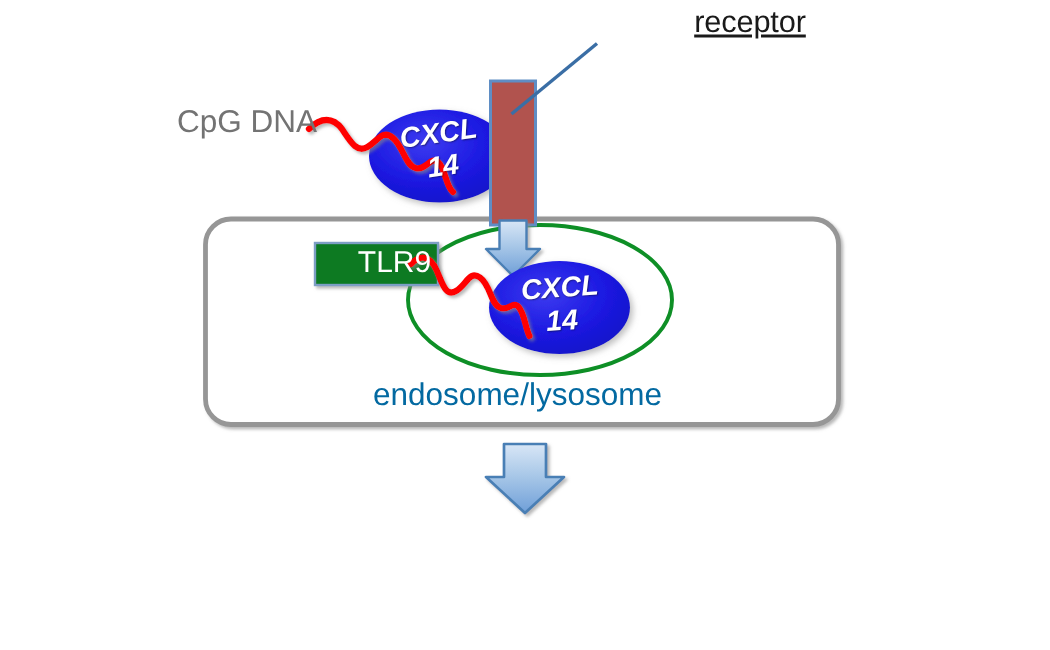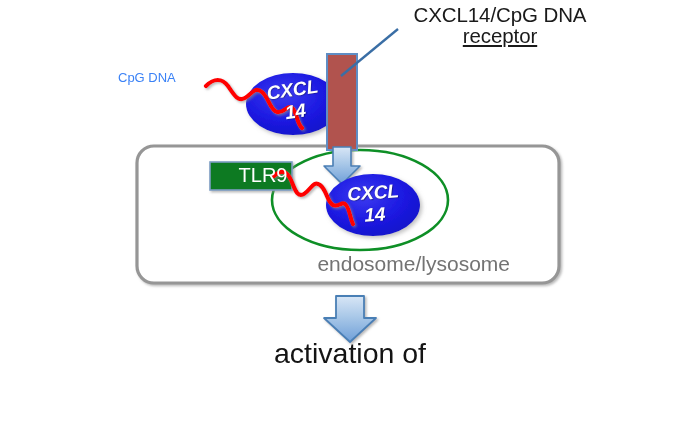--- a/index.html
+++ b/index.html
@@ -38,22 +38,22 @@
     font-size: 20.5px;
     color: #1a1a1a;
     letter-spacing: -0.1px;
   }
   #receptor-label .l1 { display: block; }
   #receptor-label .l2 { display: block; text-decoration: underline; }
   
   #cpg-dna-label {
     left: 118px;
     top: 71px;
-    font-size: 13px;
-    color: #3b82f6;
+    font-size: 21px;
+    color: #737373;
   }
   
   .cxcl-label {
     position: absolute;
     text-align: center;
     color: #ffffff;
     font-weight: bold;
     font-style: italic;
     text-shadow: 0.6px 0.6px 1.1px rgba(0,0,0,0.45);
   }
@@ -79,23 +79,23 @@
     width: 102px;
     text-align: center;
     font-size: 20px;
     color: #ffffff;
   }
   
   #endosome-label {
     left: 180px;
     top: 253px;
     width: 330px;
-    text-align: right;
+    text-align: center;
     font-size: 21px;
-    color: #737373;
+    color: #0369a1;
   }
   
   #activation-text {
     left: 120px;
     top: 337px;
     width: 460px;
     text-align: center;
     font-size: 28.5px;
     color: #141414;
     line-height: 1.16;
@@ -158,37 +158,35 @@
     <path d="M 274,176 C 281,169 287,171 291,180 C 295,189 297,198 304,194
              C 311,190 313,180 320,185 C 327,190 327,202 333,205
              C 339,208 342,200 346,205 C 350,210 350,218 353,224" fill="none" stroke="#fe0000" stroke-width="4.2" stroke-linecap="round" filter="url(#tinyShadow)"></path>
 
     <g filter="url(#tinyShadow)">
       <path d="M 336,296 L 364,296 L 364,318 L 376,318 L 350,342 L 324,318 L 336,318 Z" fill="url(#arrowGrad)" stroke="#4a7fb5" stroke-width="1.8" stroke-linejoin="round"></path>
     </g>
   </svg>
 
   <div class="txt" id="receptor-label">
-    <span class="l1">CXCL14/CpG DNA</span>
     <span class="l2">receptor</span>
   </div>
 
   <div class="txt" id="cpg-dna-label">CpG DNA</div>
 
   <div class="cxcl-label" id="cxcl-outer-label">
     <span class="ln1">CXCL</span>
     <span class="ln2">14</span>
   </div>
 
   <div class="cxcl-label" id="cxcl-inner-label">
     <span class="ln1">CXCL</span>
     <span class="ln2">14</span>
   </div>
 
   <div class="txt" id="tlr9-label">TLR9</div>
 
   <div class="txt" id="endosome-label">endosome/lysosome</div>
 
   <div class="txt" id="activation-text">
-    <span class="l1">activation of</span>
   </div>
 
 </div>
 
 </body></html>

